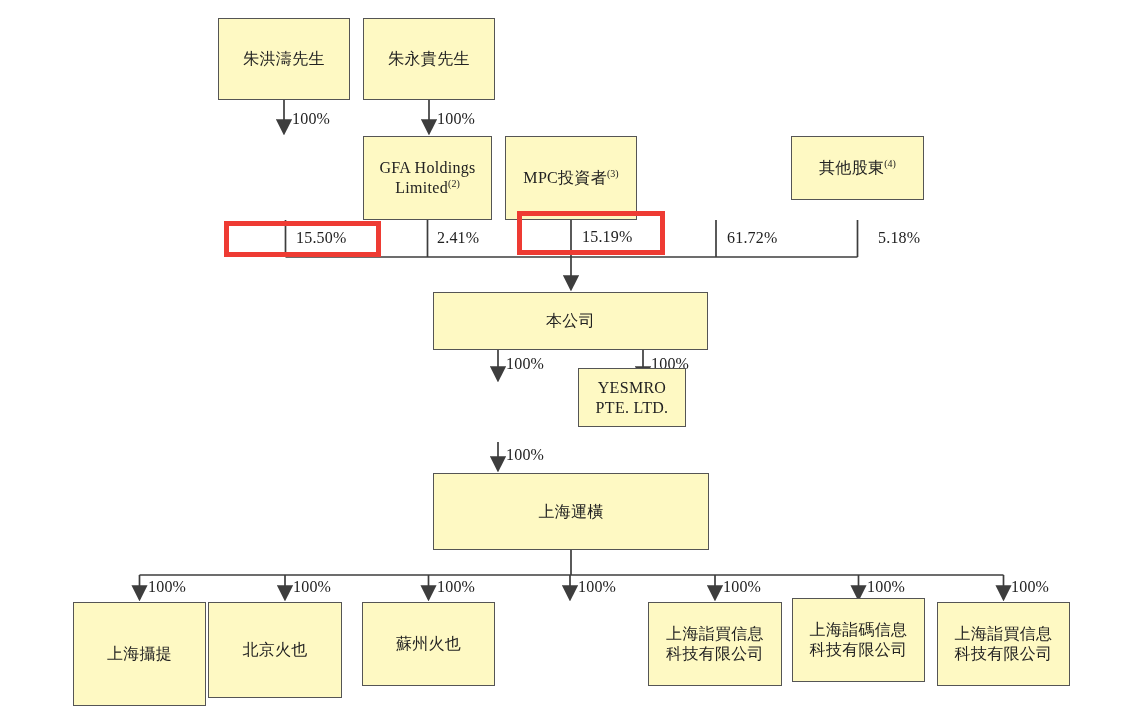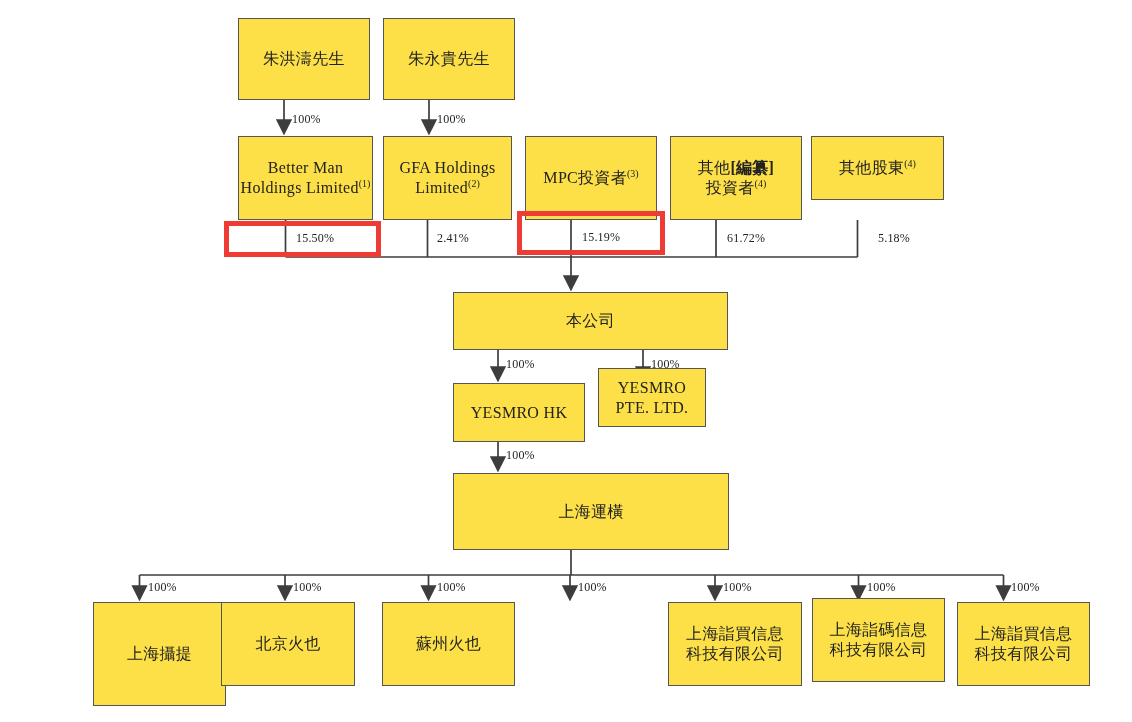--- a/index.html
+++ b/index.html
@@ -10,30 +10,29 @@
     --bg:#ffffff;
   }
   *{box-sizing:border-box;margin:0;padding:0;}
   body{background:#ffffff;font-family:"Liberation Serif","DejaVu Serif",serif;}
   .stage{
     position:relative;width:1132px;height:722px;background:var(--bg);
     overflow:hidden;color:var(--text);
   }
   .connectors{position:absolute;left:0;top:0;width:1132px;height:722px;}
   .node{
-    position:absolute;border:1.7px solid var(--border);background:#fde047;
+    position:absolute;border:1.7px solid var(--border);background:#fef9c3;
     display:flex;flex-direction:column;align-items:center;justify-content:center;
     text-align:center;font-size:16px;line-height:20px;color:var(--text);
     letter-spacing:0.3px;
-    margin-left:20px;
   }
   .node sup{font-size:10px;line-height:0;vertical-align:super;letter-spacing:0;}
   .node b{font-weight:bold;}
   .lbl{
-    position:absolute;font-size:12px;line-height:18px;color:var(--text);
+    position:absolute;font-size:16px;line-height:18px;color:var(--text);
     white-space:nowrap;letter-spacing:0.2px;
   }
   .hl{
     position:absolute;border:5px solid var(--hl);background:transparent;
     z-index:30;pointer-events:none;
   }
 </style>
 </head>
 <body>
 
@@ -80,34 +79,26 @@
 
   <div class="node" style="left:218px;top:18px;width:132px;height:82px">
     <div>朱洪濤先生</div>
   </div>
   <div class="node" style="left:363px;top:18px;width:132px;height:82px">
     <div>朱永貴先生</div>
   </div>
   <span class="lbl" style="left:292px;top:110px">100%</span>
   <span class="lbl" style="left:437px;top:110px">100%</span>
 
-  <div class="node" style="left:218px;top:136px;width:135px;height:84px">
-    <div>Better Man</div>
-    <div><span>Holdings Limited</span><sup>(1)</sup></div>
-  </div>
   <div class="node" style="left:363px;top:136px;width:129px;height:84px">
     <div>GFA Holdings</div>
     <div><span>Limited</span><sup>(2)</sup></div>
   </div>
   <div class="node" style="left:505px;top:136px;width:132px;height:84px">
     <div><span>MPC投資者</span><sup>(3)</sup></div>
-  </div>
-  <div class="node" style="left:650px;top:136px;width:132px;height:84px">
-    <div><span>其他</span><b>[編纂]</b></div>
-    <div><span>投資者</span><sup>(4)</sup></div>
   </div>
   <div class="node" style="left:791px;top:136px;width:133px;height:64px">
     <div><span>其他股東</span><sup>(4)</sup></div>
   </div>
 
   <span class="lbl" style="left:296px;top:229px">15.50%</span>
   <span class="lbl" style="left:437px;top:229px">2.41%</span>
   <span class="lbl" style="left:582px;top:228px">15.19%</span>
   <span class="lbl" style="left:727px;top:229px">61.72%</span>
   <span class="lbl" style="left:878px;top:229px">5.18%</span>
@@ -115,23 +106,20 @@
   <div class="hl" style="left:224px;top:221px;width:157px;height:36px"></div>
   <div class="hl" style="left:517px;top:211px;width:148px;height:44px"></div>
 
   <div class="node" style="left:433px;top:292px;width:275px;height:58px">
     <div>本公司</div>
   </div>
 
   <span class="lbl" style="left:506px;top:355px">100%</span>
   <span class="lbl" style="left:651px;top:355px">100%</span>
 
-  <div class="node" style="left:433px;top:383px;width:132px;height:59px">
-    <div>YESMRO HK</div>
-  </div>
   <div class="node" style="left:578px;top:368px;width:108px;height:59px">
     <div>YESMRO</div>
     <div>PTE. LTD.</div>
   </div>
 
   <span class="lbl" style="left:506px;top:446px">100%</span>
 
   <div class="node" style="left:433px;top:473px;width:276px;height:77px">
     <div>上海運橫</div>
   </div>
@@ -140,21 +128,21 @@
   <span class="lbl" style="left:293px;top:578px">100%</span>
   <span class="lbl" style="left:437px;top:578px">100%</span>
   <span class="lbl" style="left:578px;top:578px">100%</span>
   <span class="lbl" style="left:723px;top:578px">100%</span>
   <span class="lbl" style="left:867px;top:578px">100%</span>
   <span class="lbl" style="left:1011px;top:578px">100%</span>
 
   <div class="node" style="left:73px;top:602px;width:133px;height:104px">
     <div>上海攝提</div>
   </div>
-  <div class="node" style="left:201px;top:602px;width:134px;height:84px">
+  <div class="node" style="left:208px;top:602px;width:134px;height:96px">
     <div>北京火也</div>
   </div>
   <div class="node" style="left:362px;top:602px;width:133px;height:84px">
     <div>蘇州火也</div>
   </div>
   <div class="node" style="left:648px;top:602px;width:134px;height:84px">
     <div>上海詣買信息</div>
     <div>科技有限公司</div>
   </div>
   <div class="node" style="left:792px;top:598px;width:133px;height:84px">

